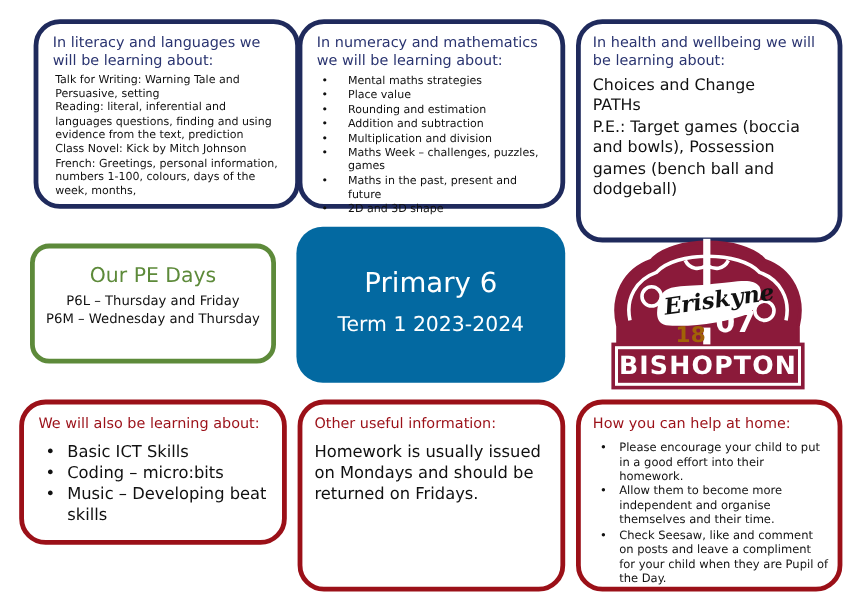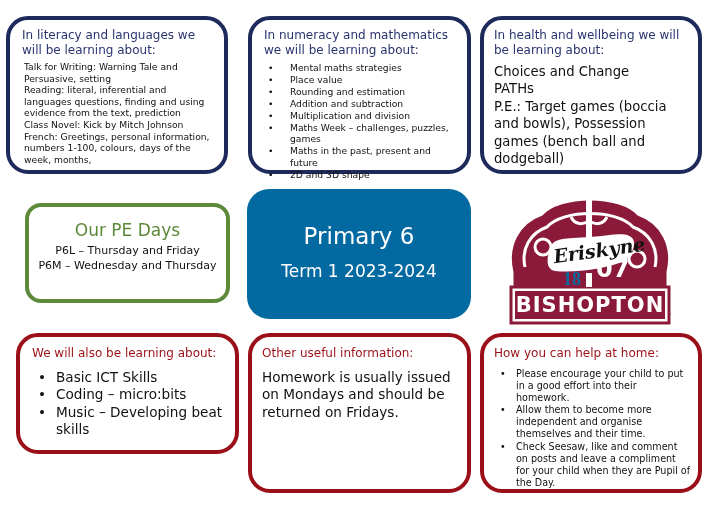--- a/index.html
+++ b/index.html
@@ -20,21 +20,21 @@
   .big li{padding-left:24px;}
   .big li::before{content:"•";position:absolute;left:6px;}
   .help li{padding-left:22px;font-size:9.6px;line-height:12.1px;}
   .help li::before{content:"•";position:absolute;left:6px;}
   p{margin:0;}
   .yellow{position:absolute;left:247px;top:189px;width:224px;height:130px;background:#0369a1;border-radius:22px;color:#fff;text-align:center;}
 </style>
 </head>
 <body>
 
-<div class="box navy" style="left:6px;top:16px;width:222px;height:158px;padding:8px 10px 0 12px;">
+<div class="box navy" style="left:28px;top:16px;width:222px;height:158px;padding:8px 10px 0 12px;">
   <p class="hdr" style="margin-bottom:3px;">In literacy and languages we will be learning about:</p>
   <div class="small" style="padding-left:2px;">
     <p>Talk for Writing: Warning Tale and Persuasive, setting</p>
     <p>Reading: literal, inferential and languages questions, finding and using evidence from the text, prediction</p>
     <p>Class Novel: Kick by Mitch Johnson</p>
     <p>French: Greetings, personal information, numbers 1-100, colours, days of the week, months,</p>
   </div>
 </div>
 
 <div class="box navy" style="left:248px;top:16px;width:223px;height:158px;padding:8px 8px 0 12px;">
@@ -44,21 +44,21 @@
     <li>Place value</li>
     <li>Rounding and estimation</li>
     <li>Addition and subtraction</li>
     <li>Multiplication and division</li>
     <li>Maths Week – challenges, puzzles, games</li>
     <li>Maths in the past, present and future</li>
     <li>2D and 3D shape</li>
   </ul>
 </div>
 
-<div class="box navy" style="left:480px;top:16px;width:222px;height:158px;padding:8px 10px 0 10px;">
+<div class="box navy" style="left:480px;top:16px;width:222px;height:186px;padding:8px 10px 0 10px;">
   <p class="hdr" style="margin-bottom:5px;">In health and wellbeing we will be learning about:</p>
   <div class="big" style="font-size:13.2px;">
     <p>Choices and Change</p>
     <p>PATHs</p>
     <p>P.E.: Target games (boccia and bowls), Possession games (bench ball and dodgeball)</p>
   </div>
 </div>
 
 <div class="box green" style="left:25px;top:203px;width:205px;height:100px;text-align:center;padding-top:12px;">
   <p style="color:#5d8a3a;font-size:17px;line-height:22px;margin-bottom:2px;">Our PE Days</p>
@@ -78,21 +78,21 @@
     <rect x="6" y="100" width="158" height="36" fill="#fff" stroke="#8b1a3a" stroke-width="3"></rect>
     <rect x="10" y="104" width="150" height="28" fill="#8b1a3a"></rect>
     <path d="M45,62 C48,50 60,52 85,50 C110,48 122,44 128,52 C132,60 124,70 120,74 C100,82 70,86 50,84 C40,82 42,70 45,62 Z" fill="#fff"></path>
     <circle cx="38" cy="60" r="8" fill="none" stroke="#fff" stroke-width="3"></circle>
     <circle cx="132" cy="72" r="8" fill="none" stroke="#fff" stroke-width="3"></circle>
     <rect x="81" y="12" width="6" height="40" fill="#fff"></rect>
     <path d="M66,30 C70,38 78,38 84,34 C90,38 98,38 102,30" fill="none" stroke="#fff" stroke-width="3"></path>
     <rect x="81" y="86" width="6" height="14" fill="#fff"></rect>
   </svg>
   <span style="position:absolute;left:48px;top:52px;font-family:'DejaVu Serif',serif;font-style:italic;font-weight:bold;font-size:19px;color:#111;transform:rotate(-8deg);">Eriskyne</span>
-  <span style="position:absolute;left:58px;top:82px;font-size:18px;color:#0369a1;font-weight:bold;font-family:Liberation Serif, serif;">18</span>
+  <span style="position:absolute;left:58px;top:82px;font-size:18px;color:#a16207;font-weight:bold;">18</span>
   <span style="position:absolute;left:91px;top:68px;font-size:24px;color:#fff;font-weight:bold;">07</span>
   <span style="position:absolute;left:0;width:170px;top:106px;text-align:center;font-size:21px;font-weight:bold;color:#fff;letter-spacing:1px;">BISHOPTON</span>
 </div>
 
 <div class="box red" style="left:16px;top:333px;width:223px;height:121px;padding:9px 8px 0 12px;">
   <p class="hdr" style="margin-bottom:8px;">We will also be learning about:</p>
   <ul class="big">
     <li>Basic ICT Skills</li>
     <li>Coding – micro:bits</li>
     <li>Music – Developing beat skills</li>

